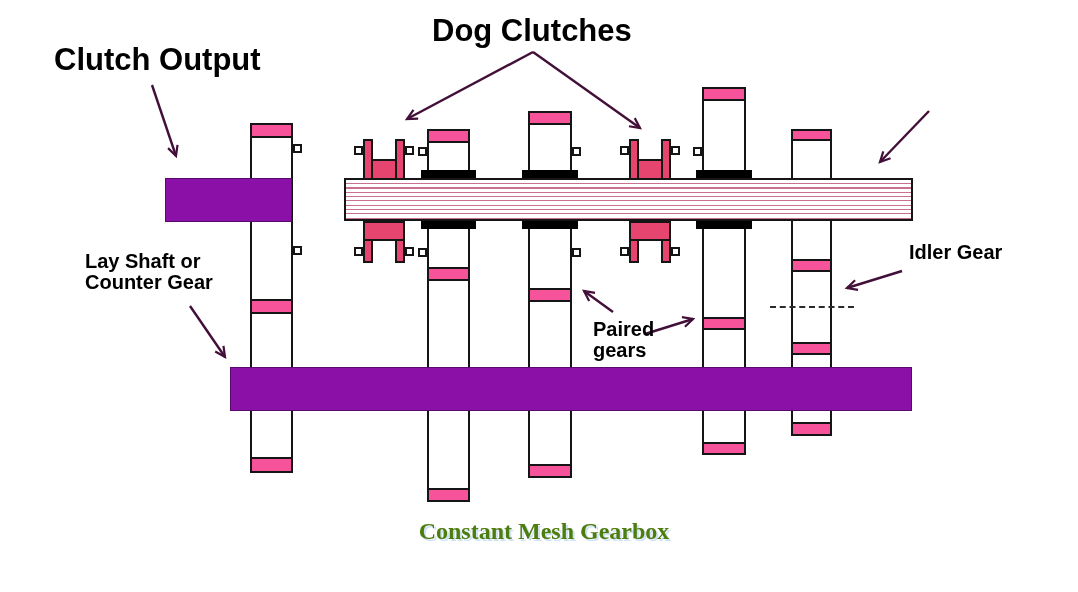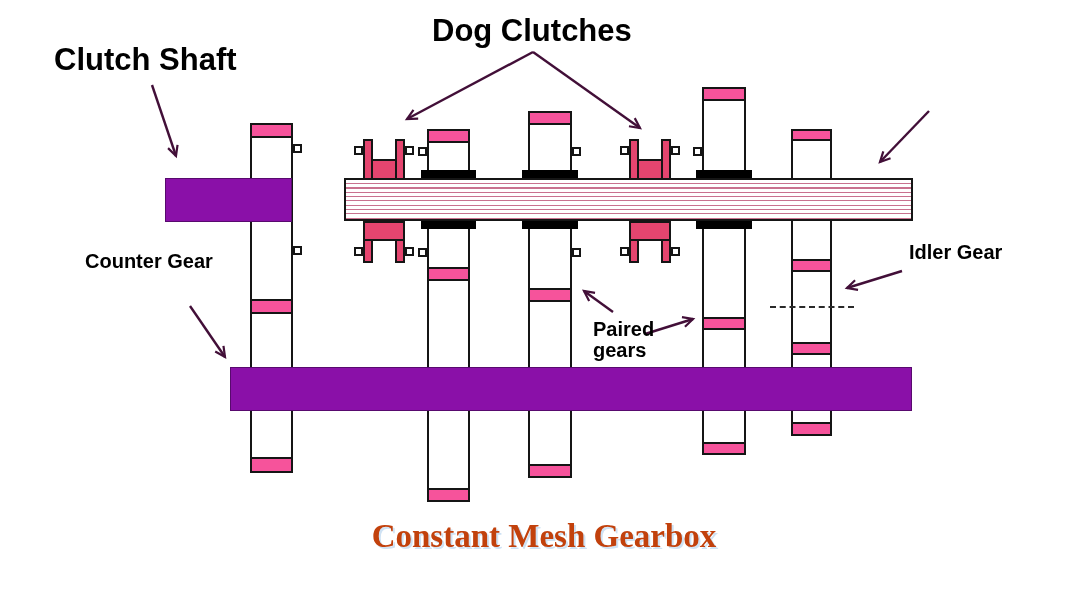--- a/index.html
+++ b/index.html
@@ -85,22 +85,22 @@
   
   #arrows{position:absolute;left:0;top:0;width:1078px;height:592px;z-index:6;pointer-events:none;}
 
   
   #lbl-clutch{left:54px;top:42px;font-size:31px;}
   #lbl-dog{left:432px;top:13px;font-size:31px;}
   #lbl-main{left:942px;top:61px;font-size:19px;line-height:20px;}
   #lbl-lay{left:85px;top:251px;font-size:20px;line-height:21px;}
   #lbl-paired{left:578px;top:319px;font-size:20px;line-height:21px;margin-left:15px;}
   #lbl-idler{left:909px;top:241px;font-size:20px;}
-  #title{left:314px;top:518px;width:460px;text-align:center;font-size:33px;
-         font-family:"Liberation Serif",serif;color:#c2410c;font-weight:bold;
+  #title{left:314px;top:518px;width:460px;text-align:center;font-size:24px;
+         font-family:"Liberation Serif",serif;color:#4d7c0f;font-weight:bold;
          text-shadow:2px 2px 0 #cfe2f4;z-index:8;position:absolute;}
 </style>
 </head>
 <body>
 
 <div id="canvas">
 
   <div class="r col" id="g1col"></div>
   <div class="r col" id="g2col"></div>
   <div class="r col" id="g3col"></div>
@@ -178,23 +178,24 @@
       <line x1="533" y1="52" x2="407" y2="119" marker-end="url(#ah)"></line>
       <line x1="533" y1="52" x2="640" y2="128" marker-end="url(#ah)"></line>
       <line x1="929" y1="111" x2="880" y2="162" marker-end="url(#ah)"></line>
       <line x1="190" y1="306" x2="225" y2="357" marker-end="url(#ah)"></line>
       <line x1="613" y1="312" x2="584" y2="291" marker-end="url(#ah)"></line>
       <line x1="645" y1="334" x2="693" y2="319" marker-end="url(#ah)"></line>
       <line x1="902" y1="271" x2="847" y2="288" marker-end="url(#ah)"></line>
     </g>
   </svg>
 
-  <div class="lbl" id="lbl-clutch">Clutch Shaft</div>
+  <div class="lbl" id="lbl-clutch">Clutch Output</div>
   <div class="lbl" id="lbl-dog">Dog Clutches</div>
   <div class="lbl" id="lbl-lay">
+    <div>Lay Shaft or</div>
     <div>Counter Gear</div>
   </div>
   <div class="lbl" id="lbl-paired">
     <div>Paired</div>
     <div>gears</div>
   </div>
   <div class="lbl" id="lbl-idler">Idler Gear</div>
 
   <div id="title">Constant Mesh Gearbox</div>
 </div>

